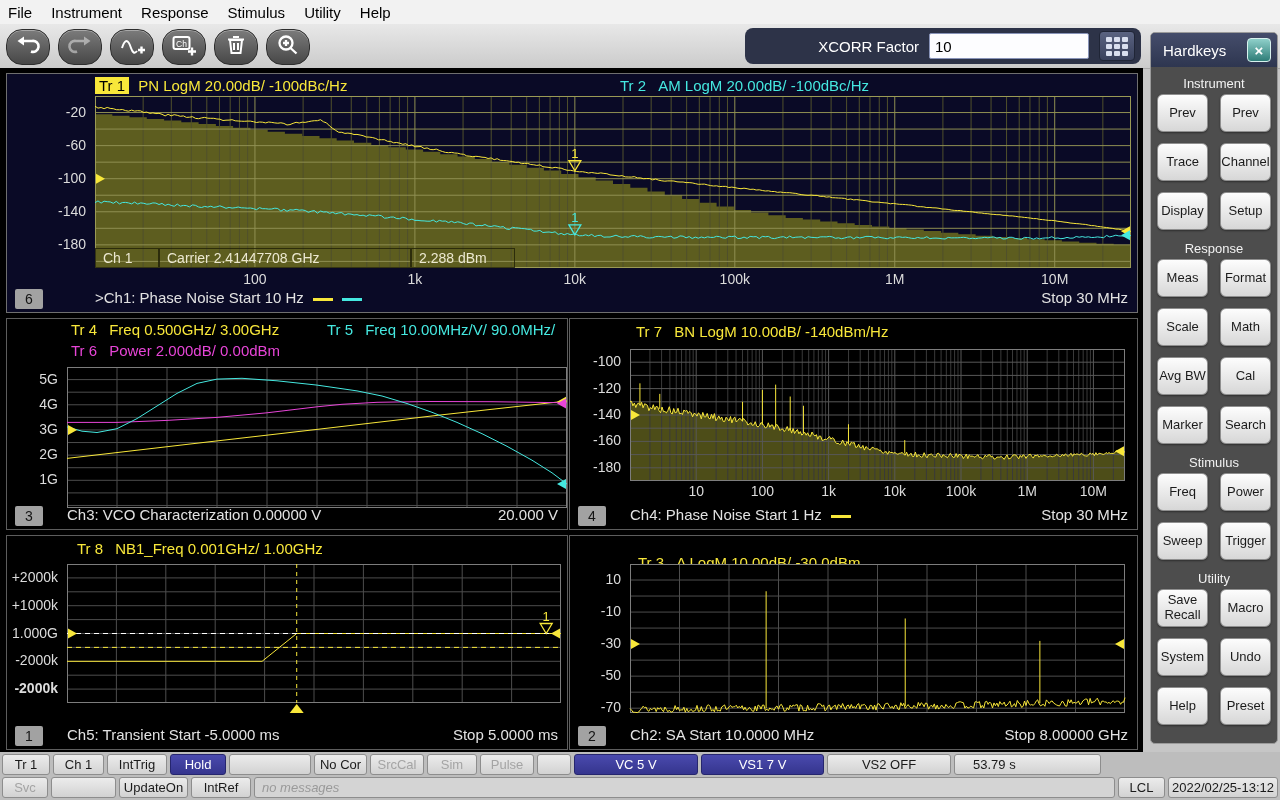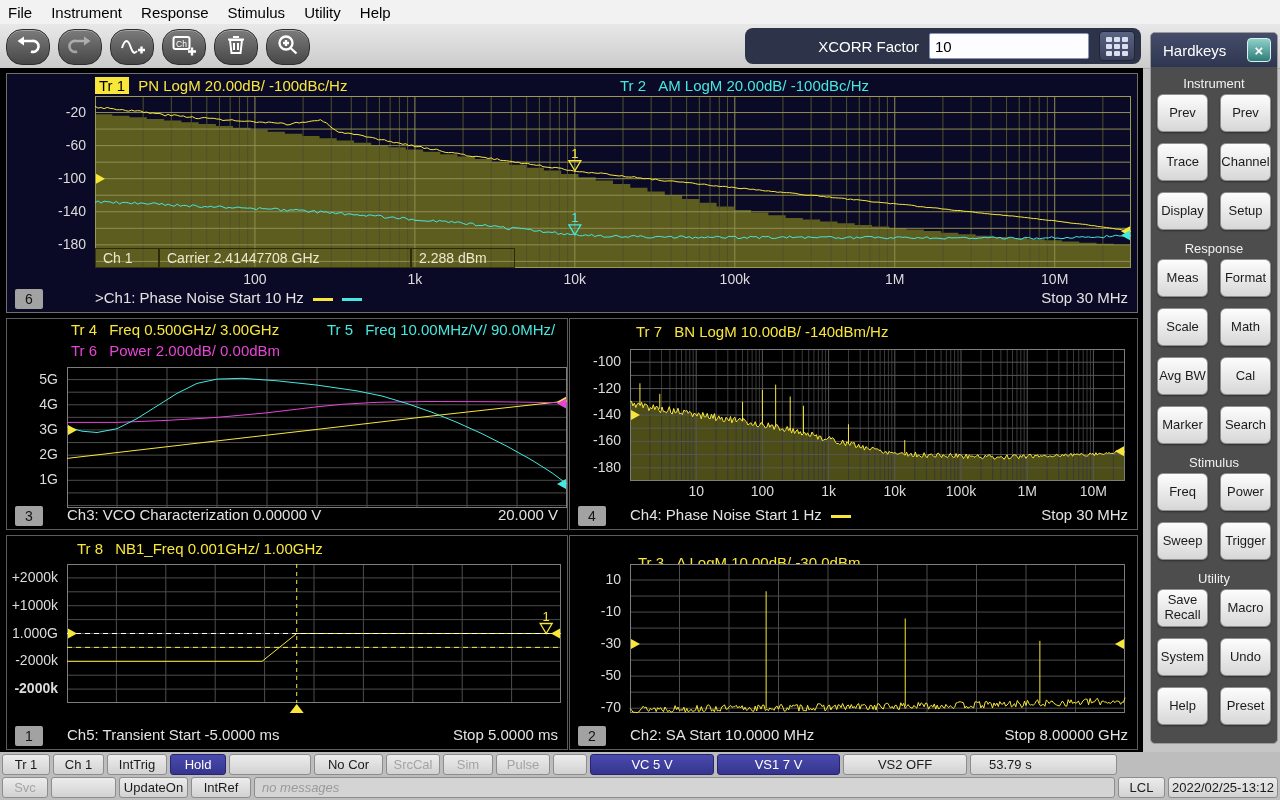--- a/index.html
+++ b/index.html
@@ -621,21 +621,21 @@
       </section>
   </div>
 
   <div class="statusbar">
     <div class="srow srow1" id="srow1">
         <span class="seg" style="width: 48px;">Tr 1</span>
         <span class="seg" style="width: 51px;">Ch 1</span>
         <span class="seg" style="width: 60px;">IntTrig</span>
         <span class="seg active" style="width: 56px;">Hold</span>
         <span class="seg" style="width: 82px;"></span>
-        <span class="seg" style="width: 69px;">No Cor</span>
+        <span class="seg" style="width: 53px;">No Cor</span>
         <span class="seg disabled" style="width: 54px;">SrcCal</span>
         <span class="seg disabled" style="width: 50px;">Sim</span>
         <span class="seg disabled" style="width: 54px;">Pulse</span>
         <span class="seg" style="width: 34px;"></span>
         <span class="seg active" style="width: 124px;">VC 5 V</span>
         <span class="seg active" style="width: 123px;">VS1 7 V</span>
         <span class="seg" style="width: 124px;">VS2 OFF</span>
         <span class="seg left" style="width: 147px;">53.79 s</span>
       </div>
     <div class="srow srow2" id="srow2">

